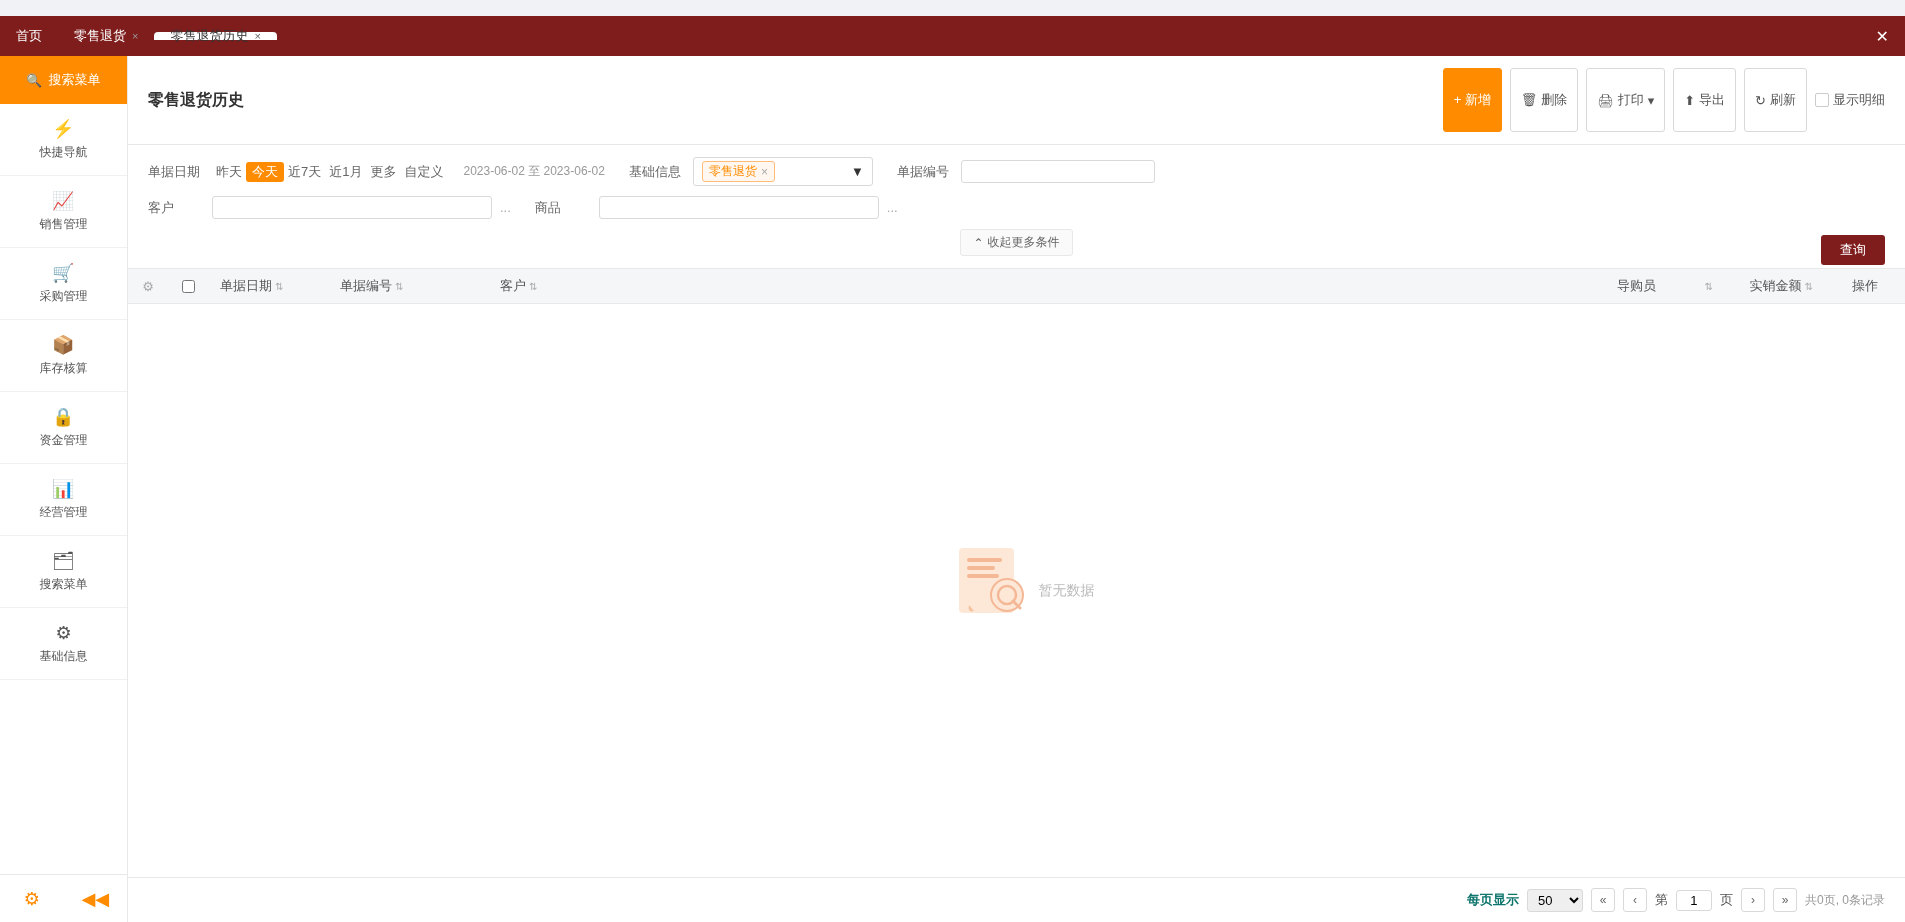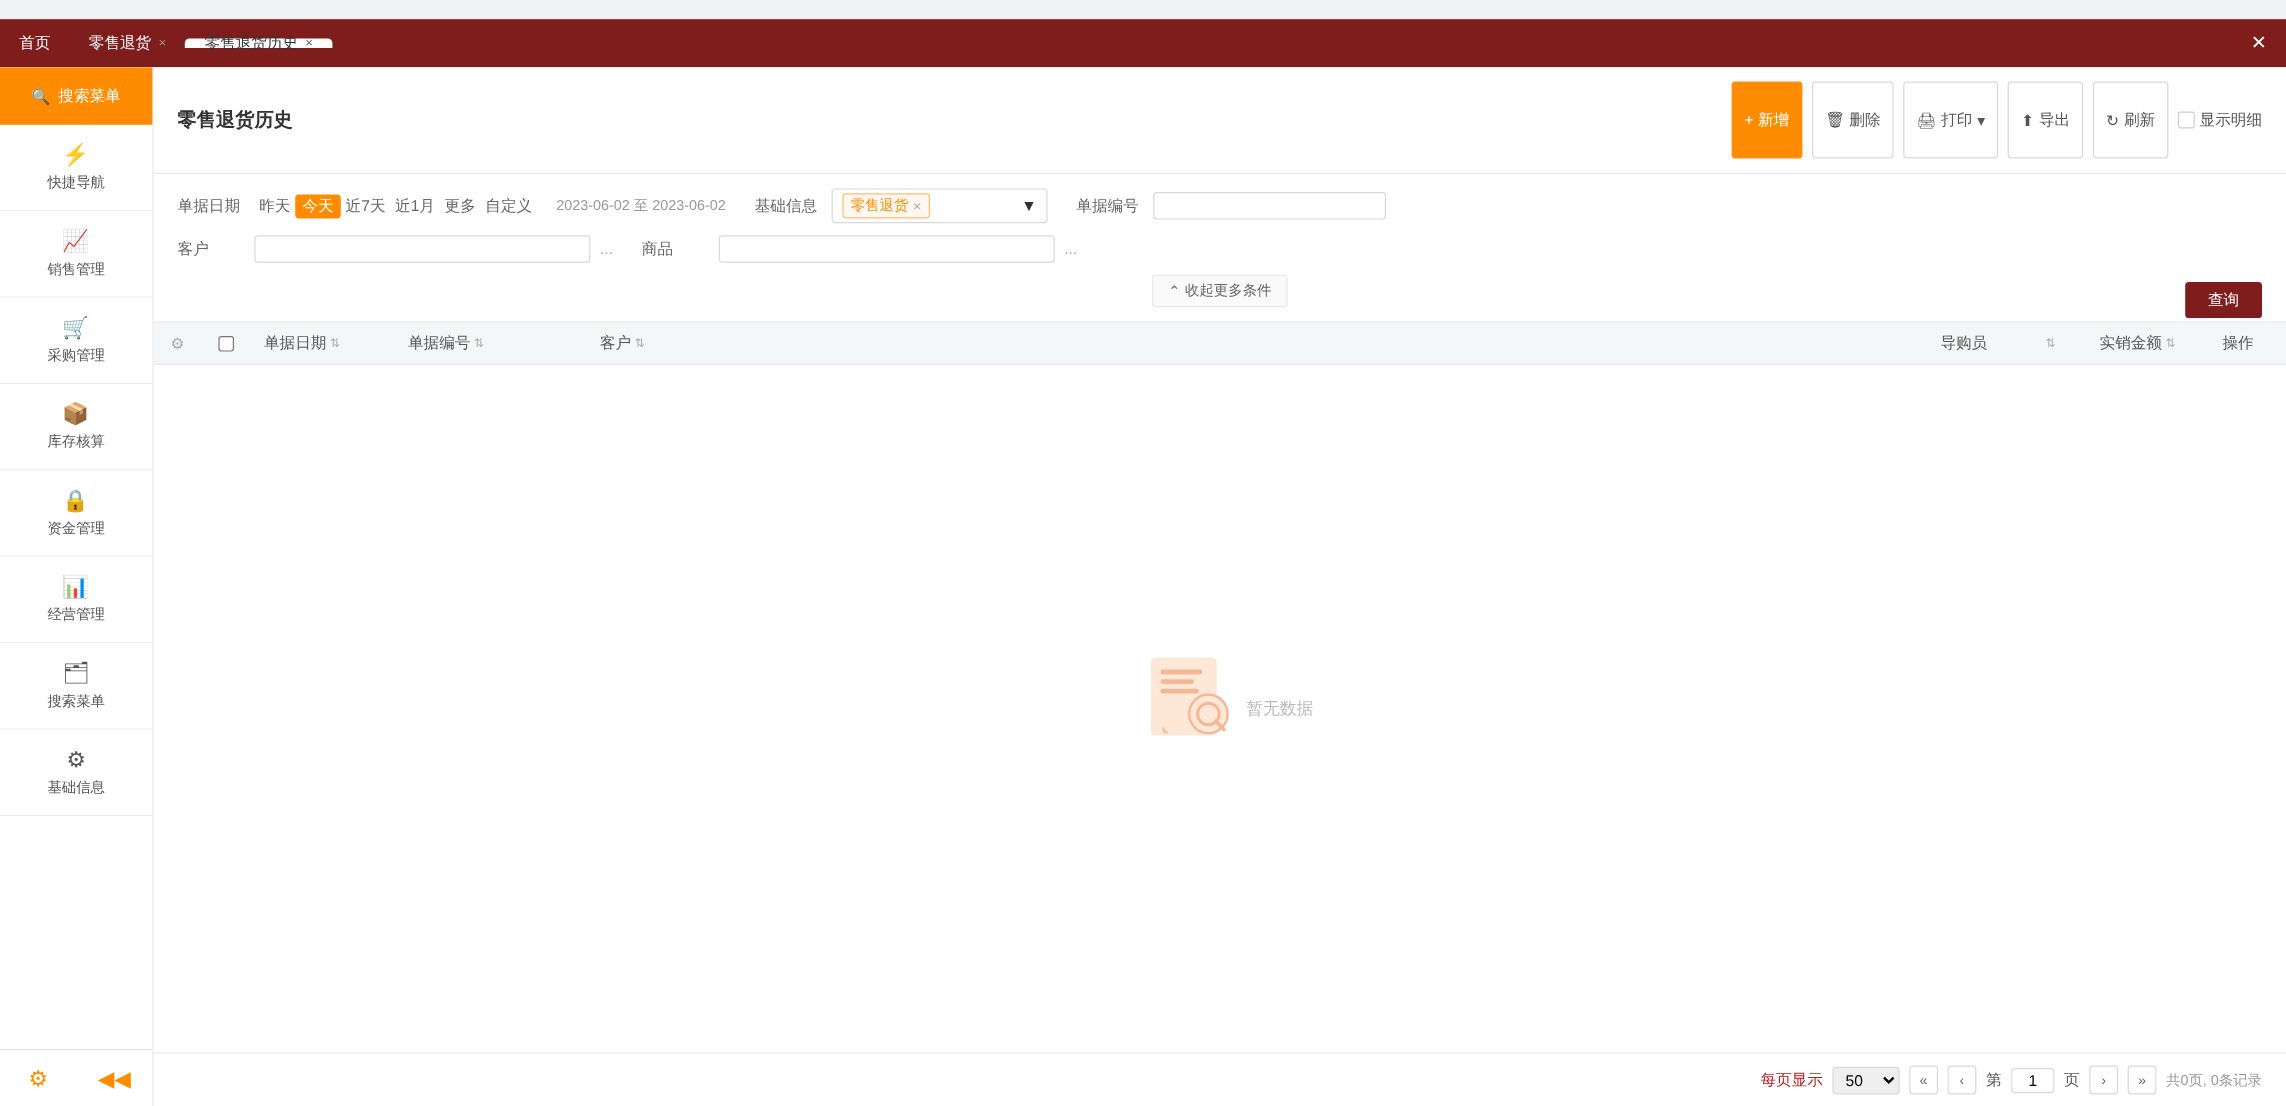--- a/index.html
+++ b/index.html
@@ -324,21 +324,21 @@
       display: flex;
       align-items: center;
       justify-content: flex-end;
       gap: 8px;
       padding: 10px 20px;
       border-top: 1px solid #e8e8e8;
       background: #fff;
       font-size: 13px;
       color: #555;
     }
-    .page-size-label { color: #b91c1c; }
+    .page-size-label { color: #0f766e; font-weight: bold; }
     .page-size-select {
       border: 1px solid #d9d9d9;
       border-radius: 3px;
       padding: 2px 6px;
       font-size: 13px;
       outline: none;
       cursor: pointer;
     }
     .page-nav-btn {
       border: 1px solid #d9d9d9;

